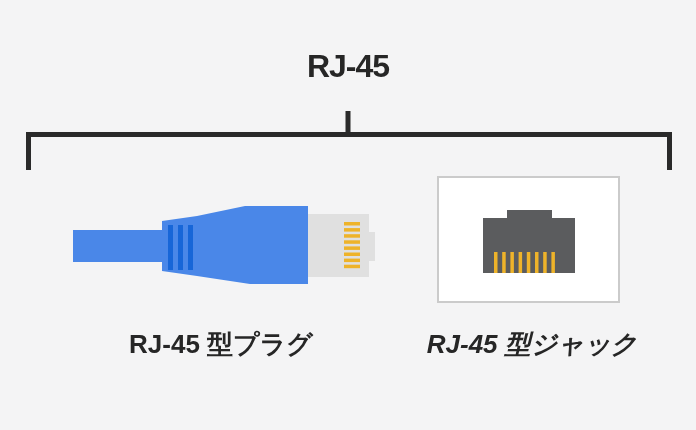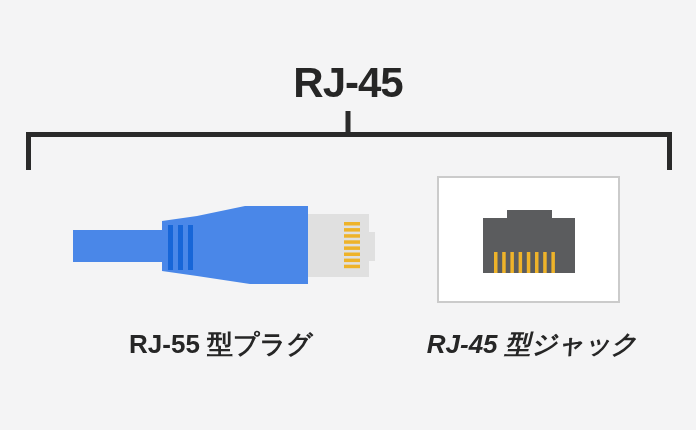--- a/index.html
+++ b/index.html
@@ -21,23 +21,23 @@
   }
   .stage{
     position:relative;
     width:696px;height:430px;
     background:var(--background);
     overflow:hidden;
   }
   .title{
     position:absolute;
     top:46px;left:0;right:0;
-    margin:16px;
+    margin:4px;
     text-align:center;
-    font-size:42px;
+    font-size:32px;
     font-weight:bold;
     letter-spacing:-1px;
     line-height:1;
     color:var(--text);
   }
   .bracket-svg{
     position:absolute;
     top:0;left:0;
   }
   .plug-svg{
@@ -119,16 +119,16 @@
         <rect x="31.4" y="45" width="3.5" height="21"></rect>
         <rect x="39.6" y="45" width="3.5" height="21"></rect>
         <rect x="47.8" y="45" width="3.5" height="21"></rect>
         <rect x="56" y="45" width="3.5" height="21"></rect>
         <rect x="64.2" y="45" width="3.5" height="21"></rect>
         <rect x="72.4" y="45" width="3.5" height="21"></rect>
       </g>
     </svg>
   </div>
 
-  <div class="label label-left">RJ-55 型プラグ</div>
+  <div class="label label-left">RJ-45 型プラグ</div>
   <div class="label label-right">RJ-45 型ジャック</div>
 
 </div>
 
 </body></html>

